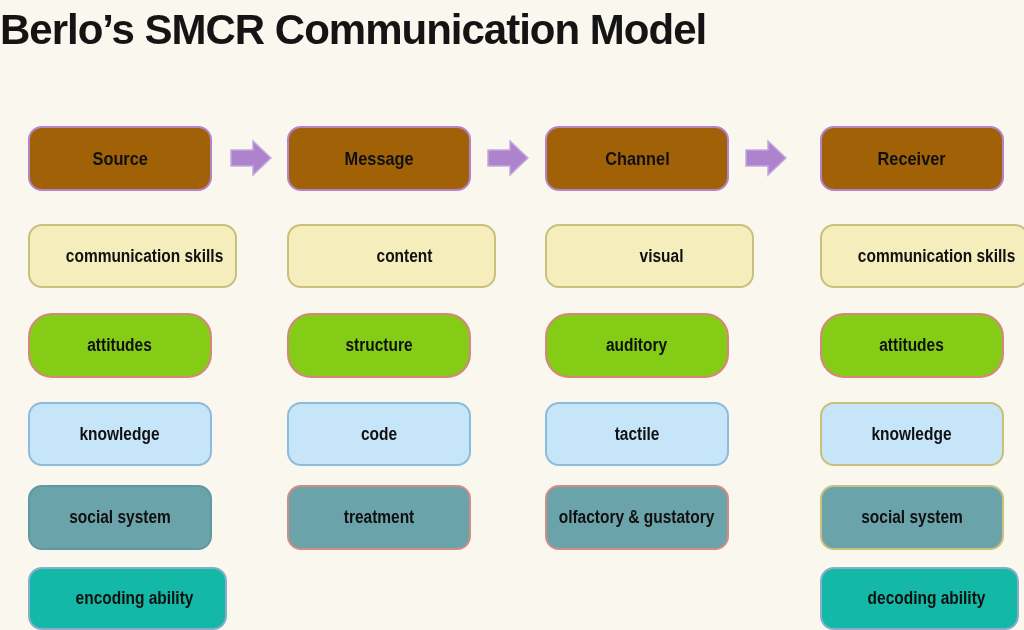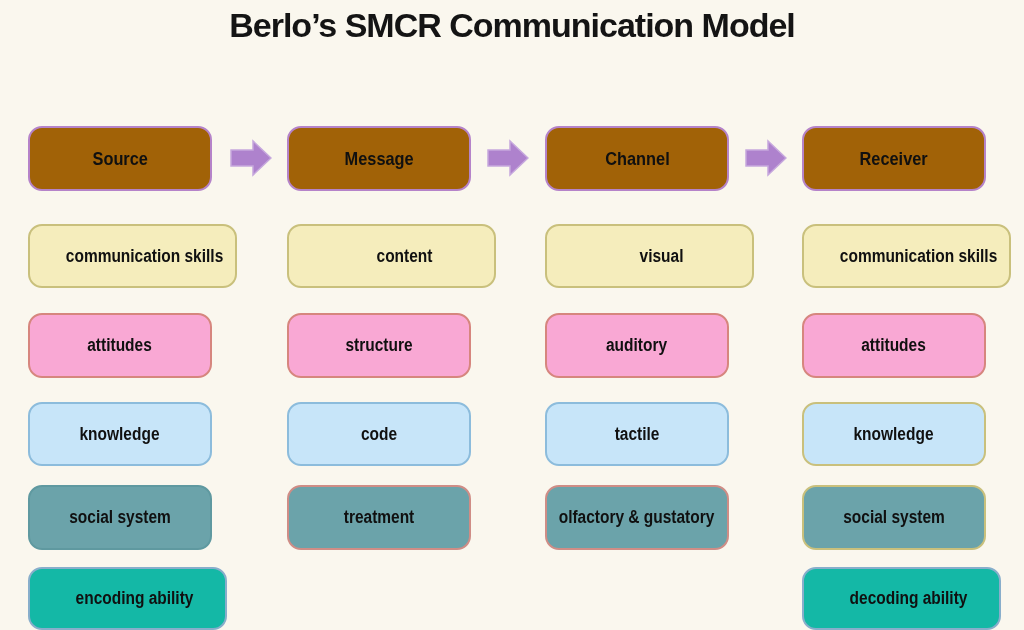--- a/index.html
+++ b/index.html
@@ -5,50 +5,50 @@
   html,body{margin:0;padding:0;}
   body{
     width:1024px;height:630px;
     background:#faf7ee;
     font-family:"Liberation Sans", sans-serif;
     overflow:hidden;
   }
   .canvas{position:relative;width:1024px;height:630px;background:#faf7ee;}
   .title{
     position:absolute;top:6px;left:0;width:100%;
-    margin:0;text-align:center;
-    font-size:34px;font-weight:800;letter-spacing:-1px;
+    margin:0;text-align:left;
+    font-size:42px;font-weight:800;letter-spacing:-1px;
     color:#141414;
   }
   .col{position:absolute;top:0;width:184px;height:630px;}
   .col-0{left:28px;}
   .col-1{left:287px;}
   .col-2{left:545px;}
-  .col-3{left:802px;}
+  .col-3{left:820px;}
   .box{
     position:absolute;left:0;width:180px;
     border:2px solid;border-radius:14px;
     display:flex;align-items:center;justify-content:center;
     box-sizing:content-box;
   }
   .box span{
     display:inline-block;
     transform:scaleX(0.86);
     white-space:nowrap;
     font-size:18px;font-weight:600;color:#101010;
   }
   .header-box{top:126px;height:61px;background:#a16207;border-color:#b583c9;}
   .header-box span{font-size:19px;}
   .r1{top:224px;height:60px;padding-left:25px;}
   .r2{top:313px;height:61px;}
   .r3{top:402px;height:60px;}
   .r4{top:485px;height:61px;}
   .r5{top:567px;height:59px;}
   [data-variant="yellow"]{background:#f5edbc;border-color:#c9c07c;}
-  [data-variant="salmon"]{background:#f9a8d4;border-color:#d6867e;}
+  [data-variant="salmon"]{background:#84cc16;border-color:#d6867e;border-radius:24px;}
   [data-variant="blue"]{background:#c7e5f9;border-color:#8cbcdc;}
   [data-variant="blue-tan"]{background:#c7e5f9;border-color:#c9c07c;}
   [data-variant="teal"]{background:#6ba3aa;border-color:#5f99a0;}
   [data-variant="teal-salmon"]{background:#6ba3aa;border-color:#cf8d86;}
   [data-variant="teal-tan"]{background:#6ba3aa;border-color:#c9c07c;}
   [data-variant="green"]{background:#14b8a6;border-color:#88aecb;padding-left:15px;}
   .arrow{position:absolute;top:139px;width:42px;height:38px;}
 </style>
 </head>
 <body>

